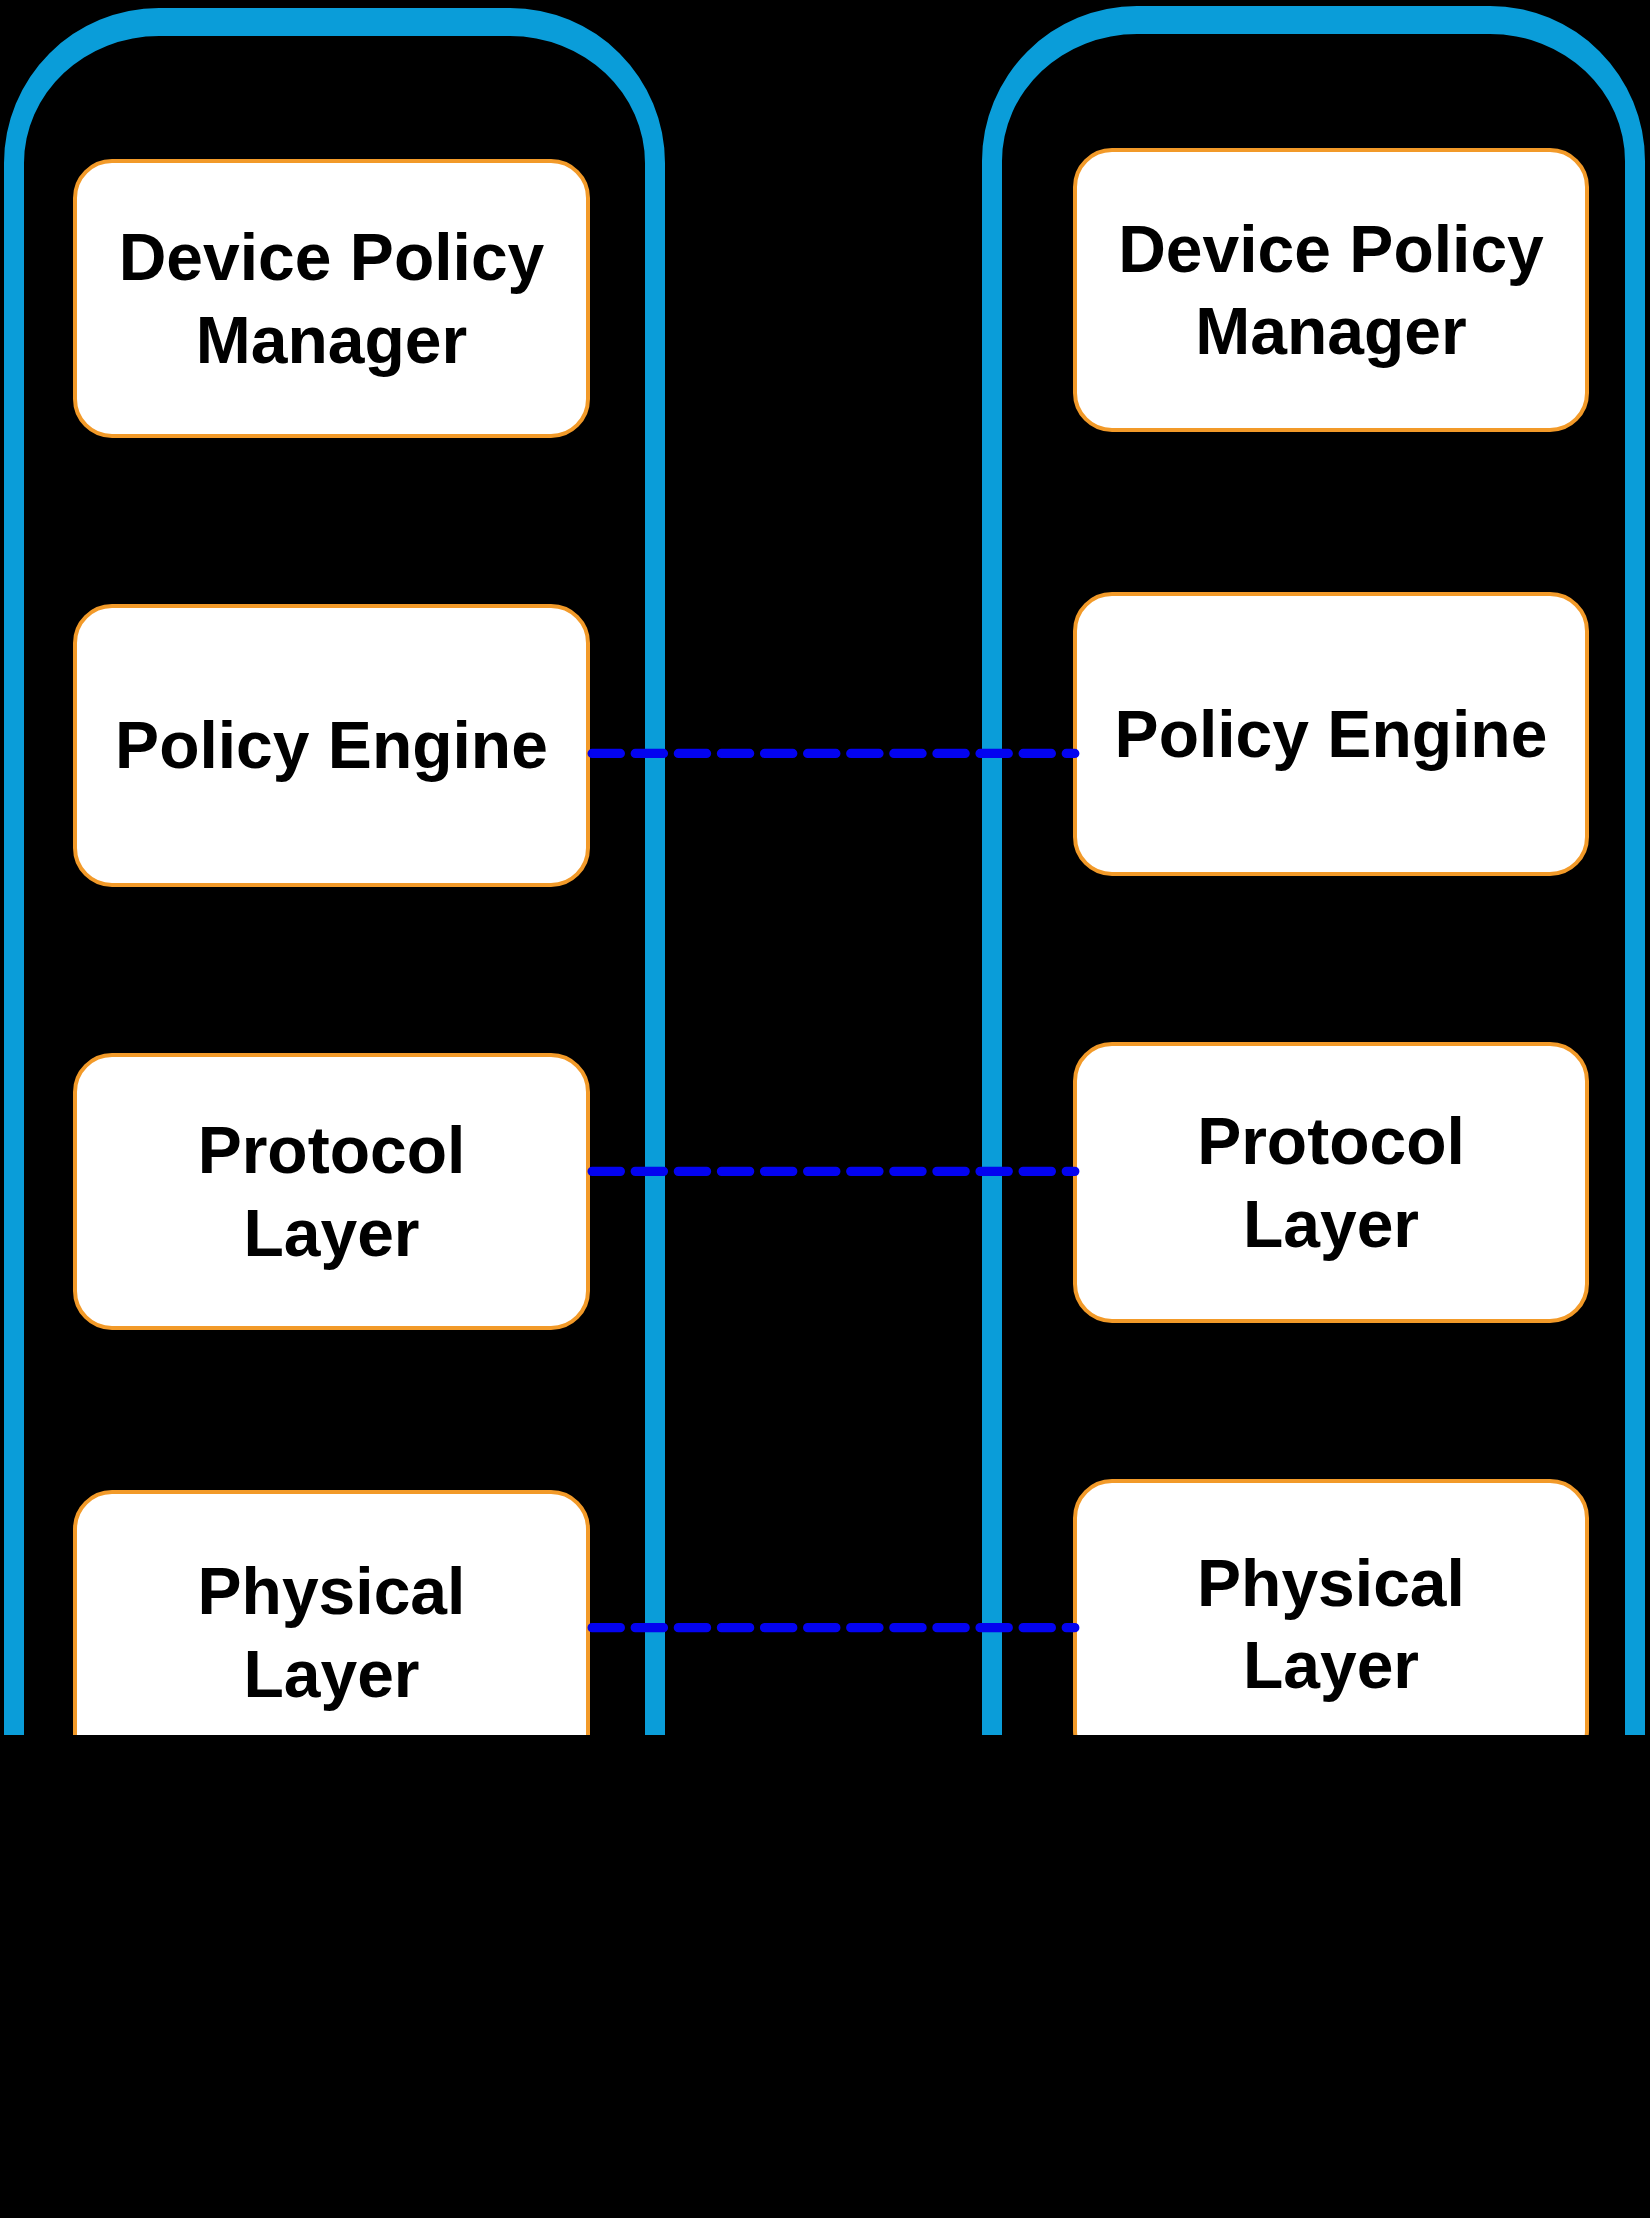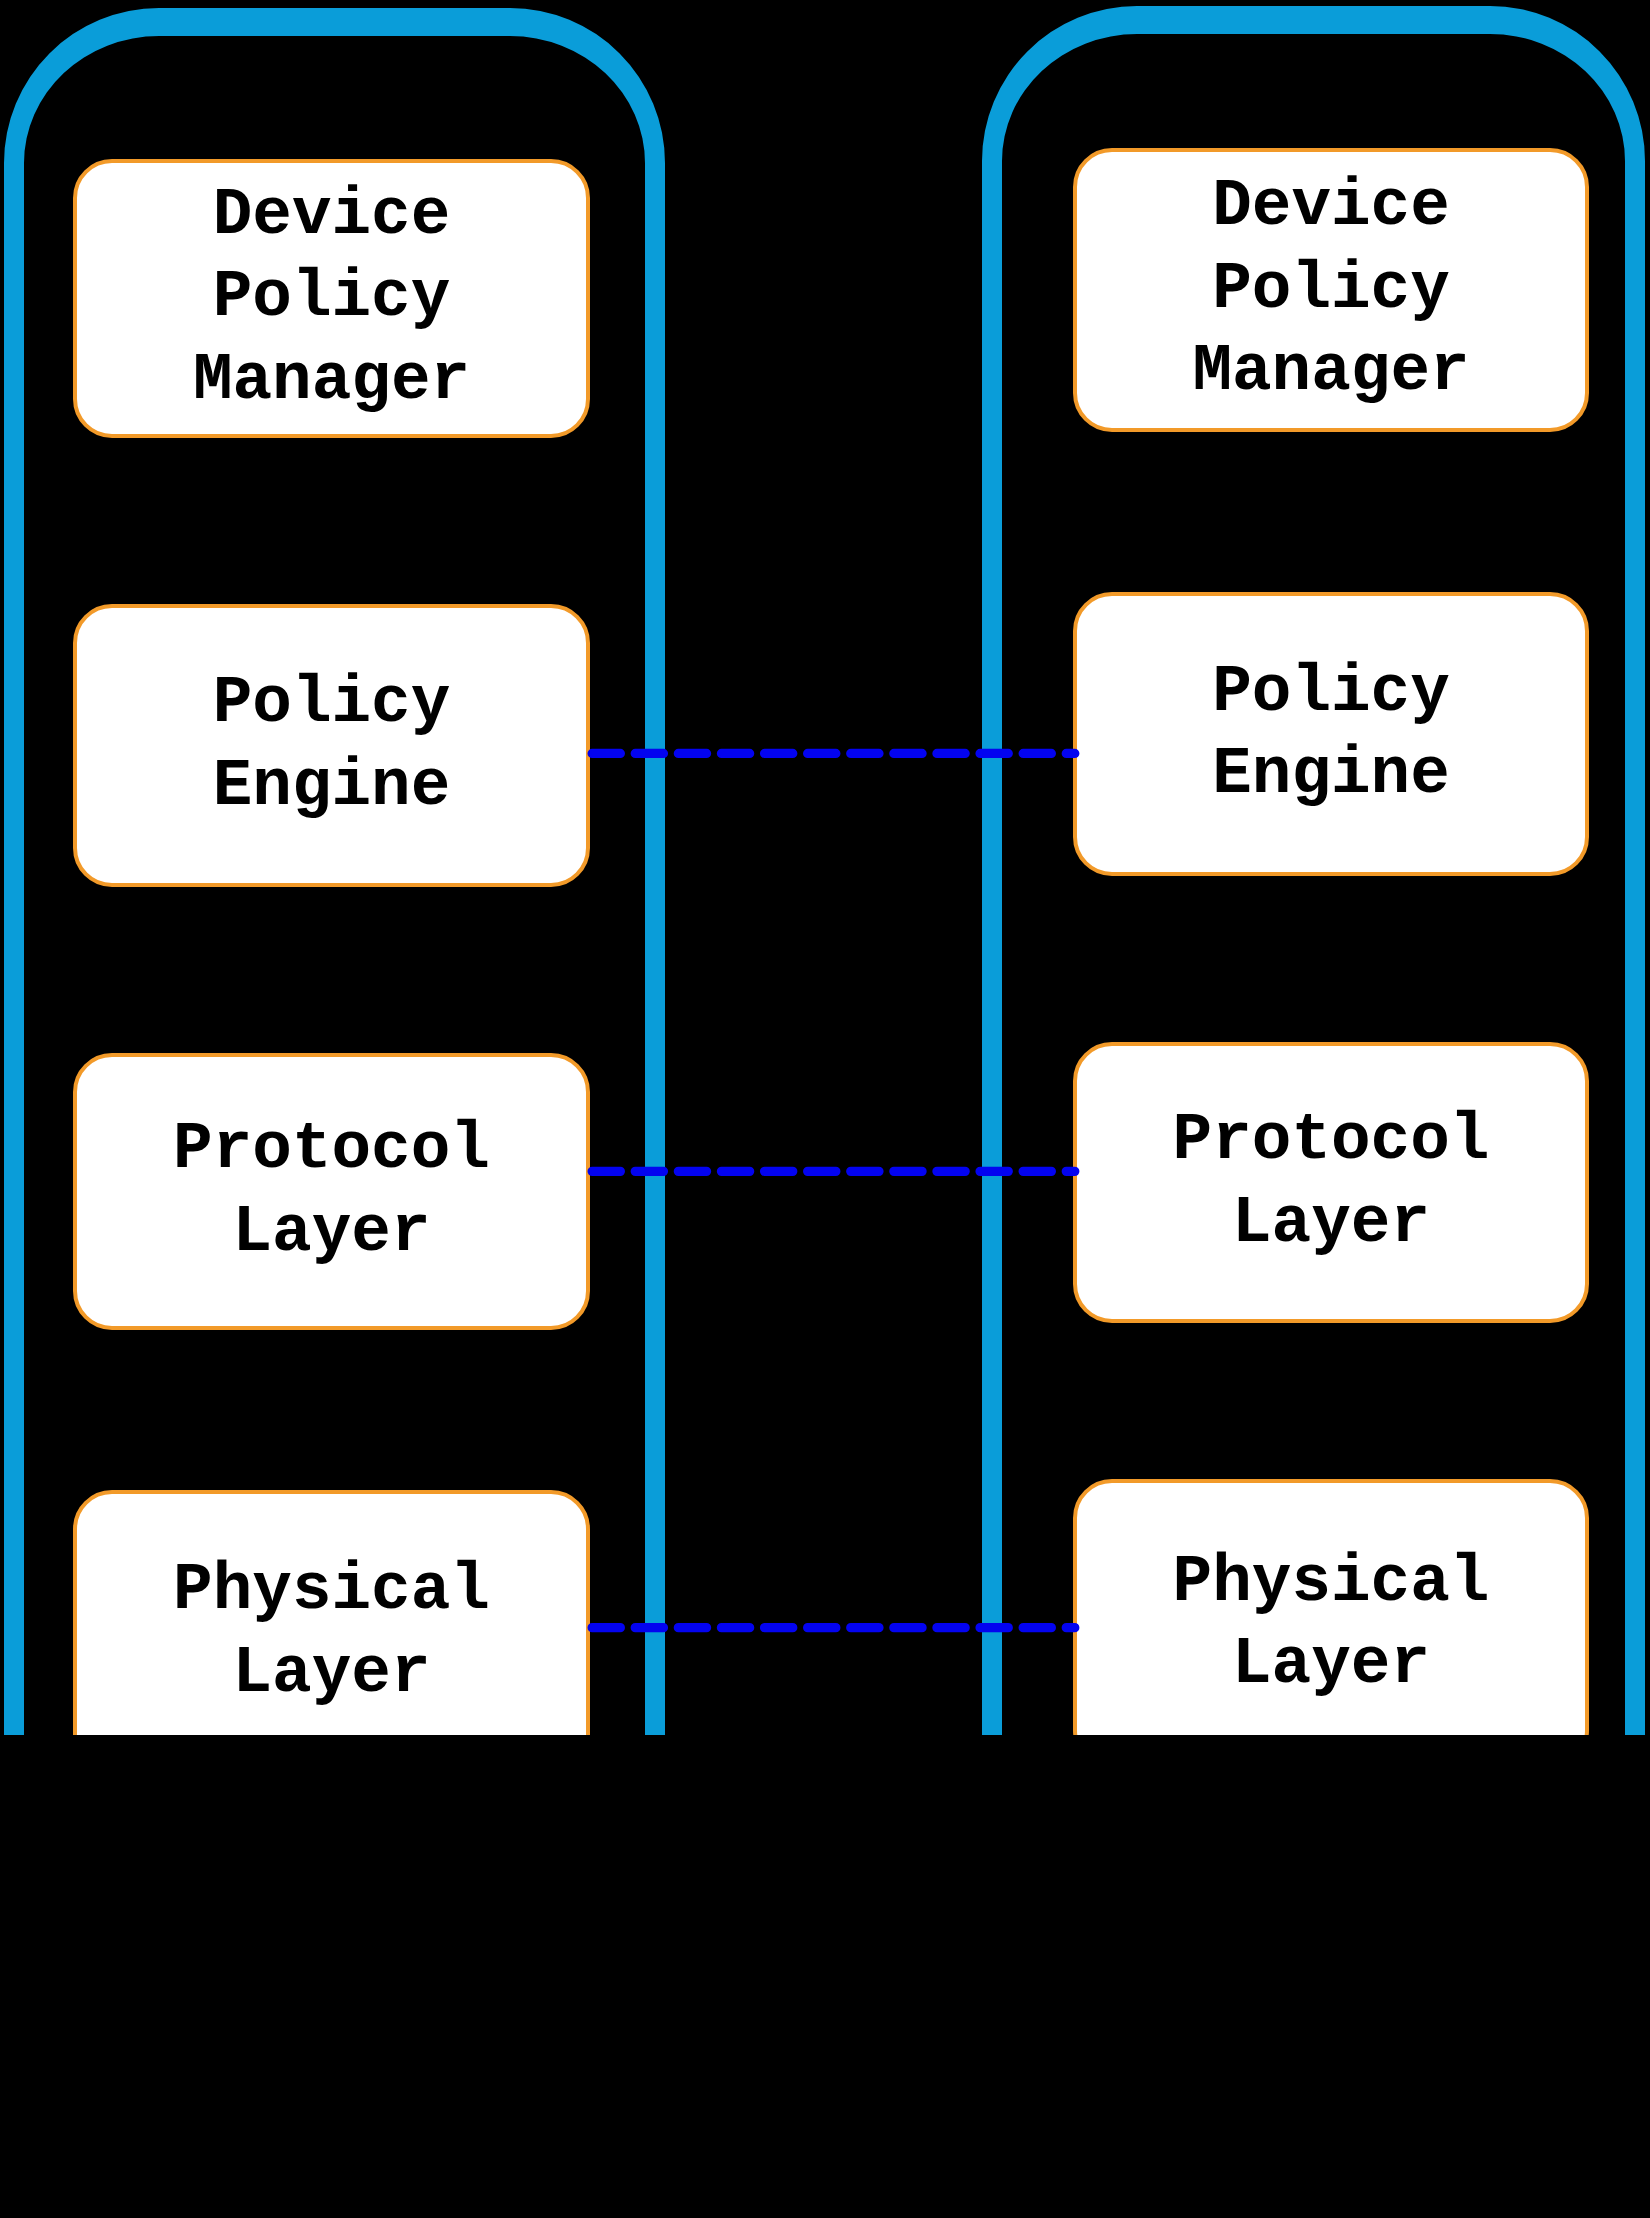--- a/index.html
+++ b/index.html
@@ -1,21 +1,21 @@
 <!DOCTYPE html>
 <html style="--c-background: #000000; --c-frame-blue: #0A9DD9; --c-box-border-orange: #F29A29; --c-box-fill: #FFFFFF; --c-text: #000000; --c-dashed-link-blue: #0303F0; --c-solid-link-cyan: #00FFFF;font-size:15px"><head>
 <meta charset="utf-8">
 <style>
   html,body{margin:0;padding:0;background:#000;}
   .canvas{
     position:relative;
     width:1651px;height:1735px;
     background:var(--c-background,#000);
     overflow:hidden;
-    font-family:Liberation Mono, monospace;
+    font-family:Liberation Sans, sans-serif;
   }
   .port{
     position:absolute;
     border-style:solid;
     border-color:var(--c-frame-blue,#0A9DD9);
     border-width:28px 20.6px;
     border-radius:155px;
     background:transparent;
     box-sizing:border-box;
   }

